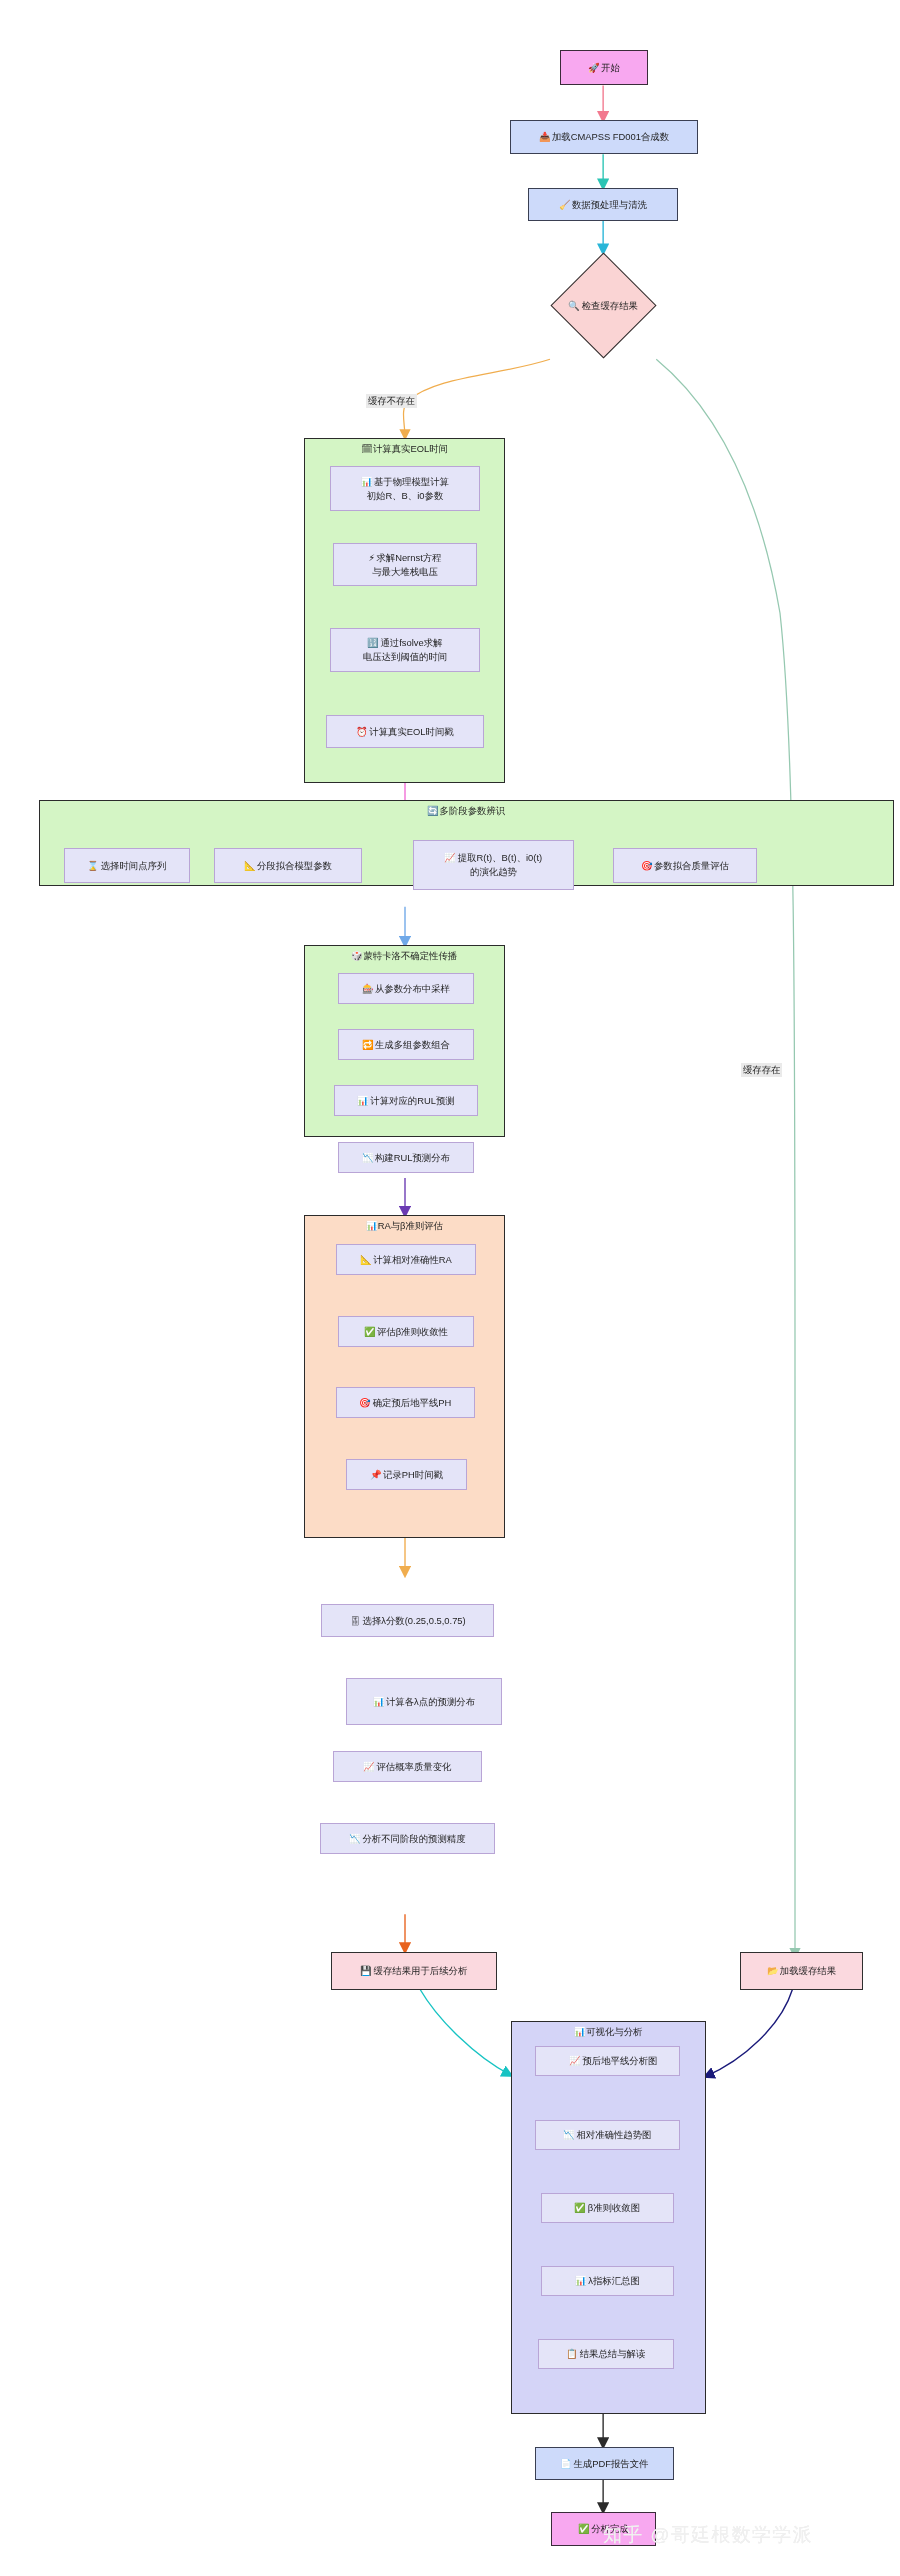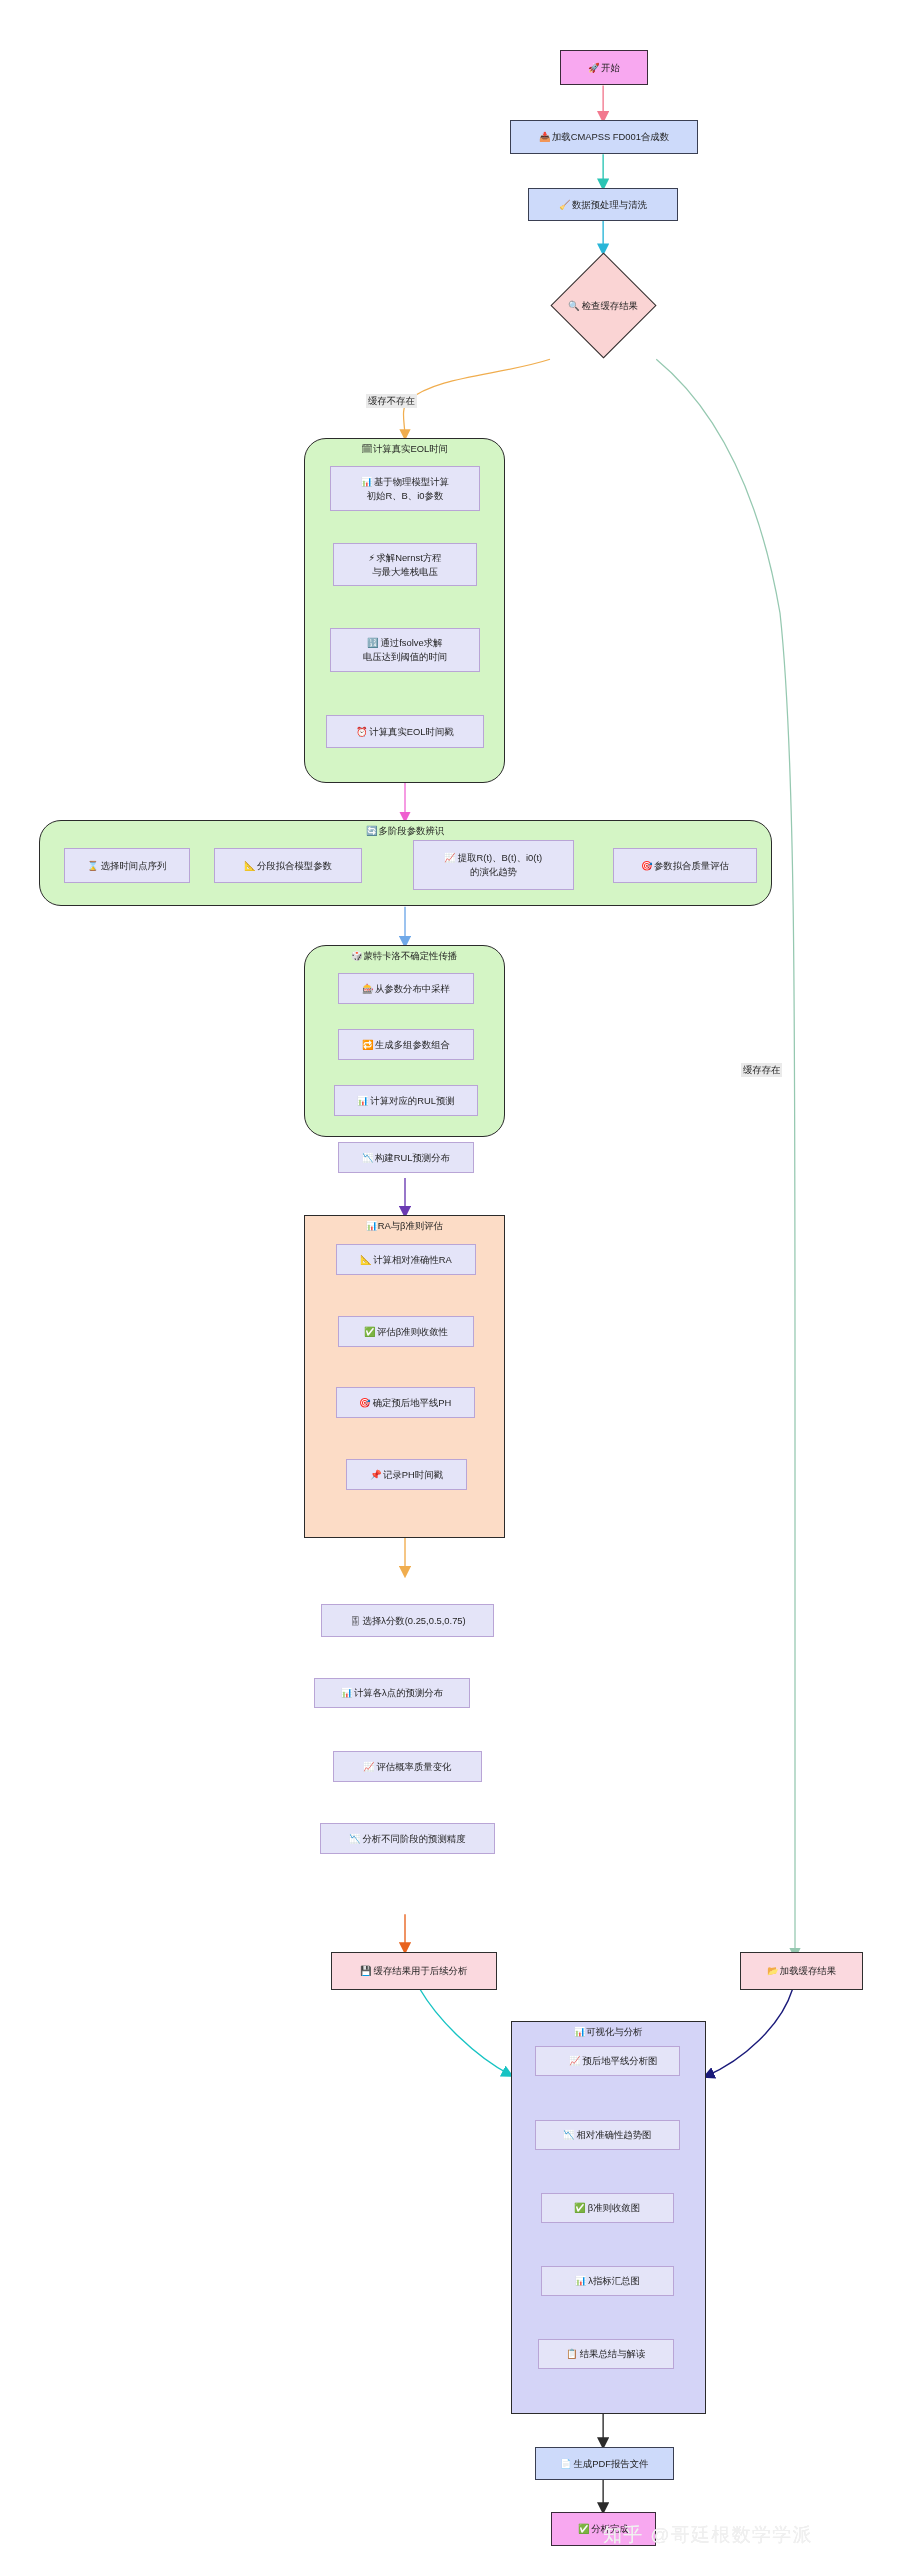--- a/index.html
+++ b/index.html
@@ -78,21 +78,21 @@
     z-index: 2;
     border: 1.4px solid #2b2b2b;
   }
   .sub-title {
     position: absolute;
     top: 4.4px; left: 0; right: 0;
     text-align: center;
     font-size: 9.4px;
     color: #1f1f1f;
   }
-  .sub-green { background: #d4f5c5; border-radius: 22px; }
+  .sub-green { background: #d4f5c5; }
   .sub-peach { background: #fcdcc6; padding-left: 16px; }
   .sub-lav   { background: #d4d4f7; }
   
   .elabel {
     position: absolute;
     z-index: 5;
     background: #eaeaea;
     color: #1f1f1f;
     font-size: 9.4px;
     padding: 0.6px 1.9px;
@@ -182,21 +182,21 @@
 
     <path d="M965,3966 L965,4018" stroke="#2b2b2b" stroke-width="2.2" fill="none" marker-end="url(#ar-black)"></path>
   </svg>
 
   <div class="sub sub-green" style="left:304px; top:438px; width:201px; height:345px;">
     <div class="sub-title">
       <span class="ico">🗓</span><span>计算真实EOL时间</span>
     </div>
   </div>
 
-  <div class="sub sub-green" style="left:39px; top:820px; width:733px; height:86px;text-decoration:underline;">
+  <div class="sub sub-green" style="left:39px; top:800px; width:855px; height:86px;text-decoration:underline;">
     <div class="sub-title">
       <span class="ico">🔄</span><span>多阶段参数辨识</span>
     </div>
   </div>
 
   <div class="sub sub-green" style="left:304px; top:945px; width:201px; height:192px;">
     <div class="sub-title">
       <span class="ico">🎲</span><span>蒙特卡洛不确定性传播</span>
     </div>
   </div>
@@ -292,21 +292,21 @@
   <div class="node n-step" style="left:336px; top:1387px; width:139px; height:31px;">
     <span><span class="ico">🎯</span><span>确定预后地平线PH</span></span>
   </div>
   <div class="node n-step" style="left:346px; top:1459px; width:121px; height:31px;">
     <span><span class="ico">📌</span><span>记录PH时间戳</span></span>
   </div>
 
   <div class="node n-step" style="left:321px; top:1604px; width:173px; height:33px;">
     <span><span class="ico">🎚</span><span>选择λ分数(0.25,0.5,0.75)</span></span>
   </div>
-  <div class="node n-step" style="left:314px; top:1678px; width:156px; height:30px;">
+  <div class="node n-step" style="left:346px; top:1678px; width:156px; height:47px;">
     <span><span class="ico">📊</span><span>计算各λ点的预测分布</span></span>
   </div>
   <div class="node n-step" style="left:333px; top:1751px; width:149px; height:31px;">
     <span><span class="ico">📈</span><span>评估概率质量变化</span></span>
   </div>
   <div class="node n-step" style="left:320px; top:1823px; width:175px; height:31px;">
     <span><span class="ico">📉</span><span>分析不同阶段的预测精度</span></span>
   </div>
 
   <div class="node n-cache" style="left:331px; top:1952px; width:166px; height:38px;">

